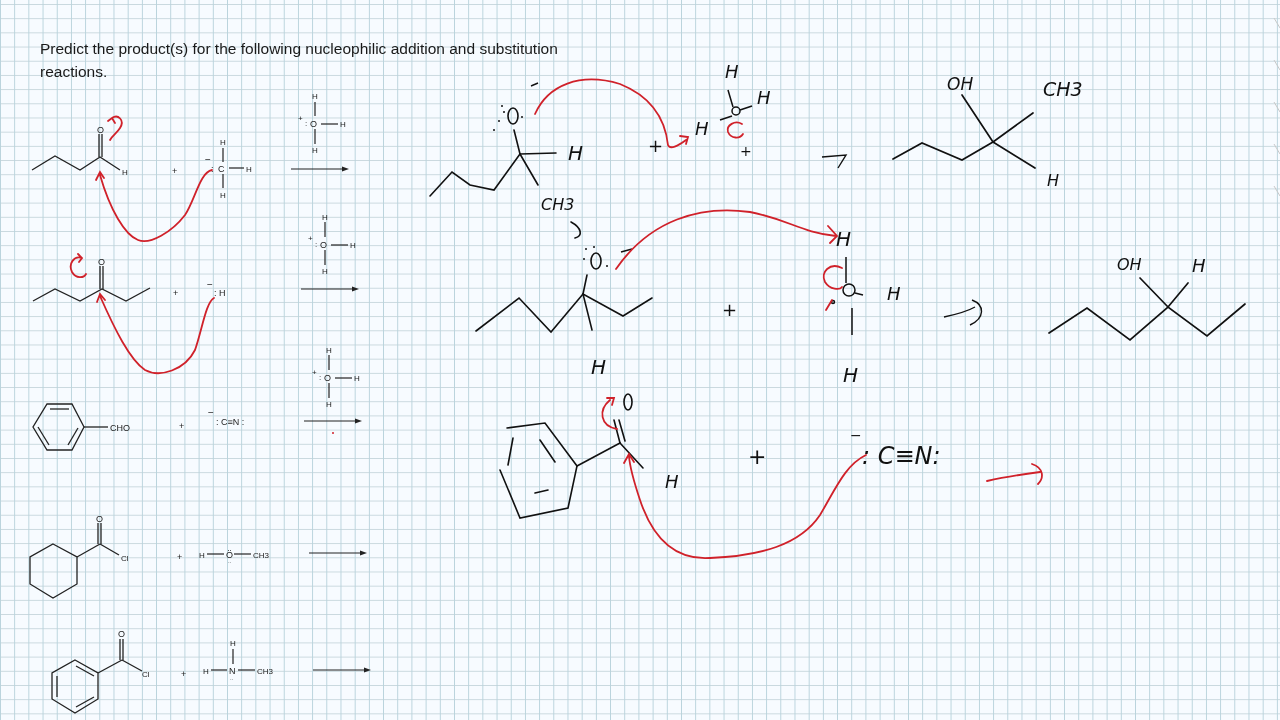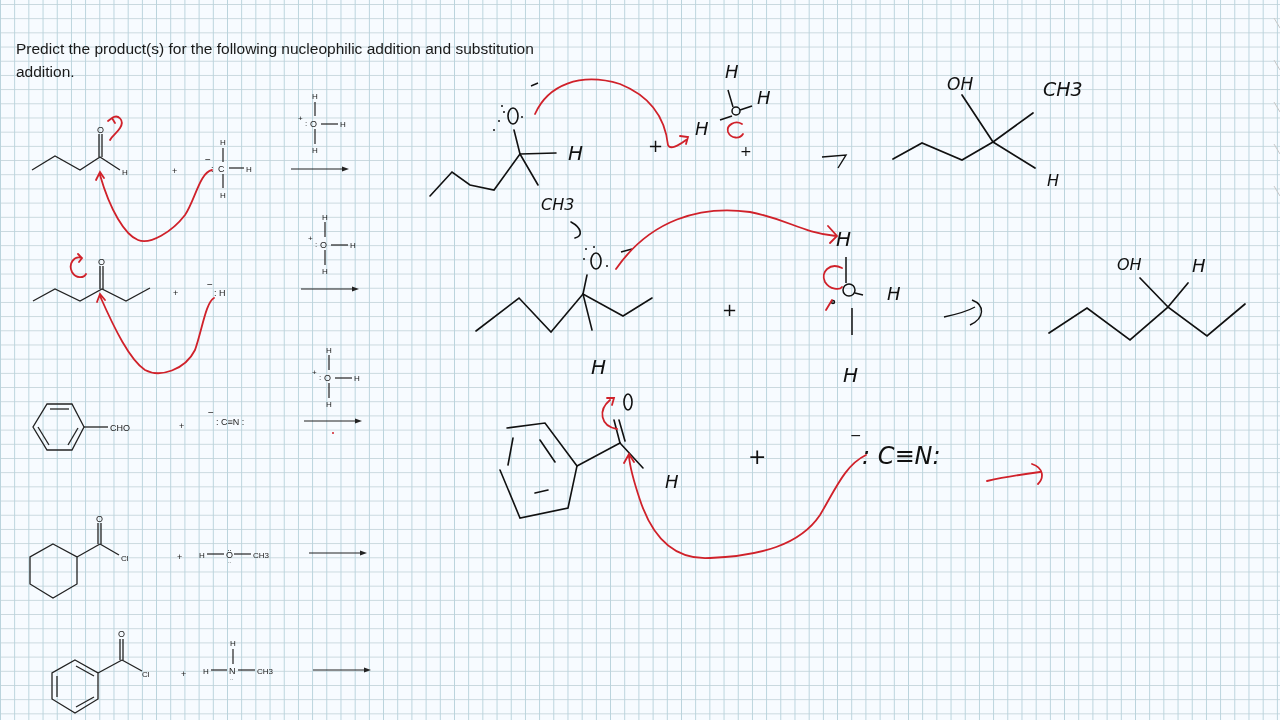--- a/index.html
+++ b/index.html
@@ -7,33 +7,33 @@
     width:1280px; height:720px; overflow:hidden; position:relative;
     background-color:#f7fbff;
     background-image:
       linear-gradient(to right, #b9d3dc 1px, transparent 1px),
       linear-gradient(to bottom, #c9d8de 1px, transparent 1px);
     background-size:14.2px 14.2px;
     background-position:0 4px;
     font-family:"Liberation Sans", sans-serif;
   }
   .prompt {
-    position:absolute; left:16px; top:37px; width:620px;
+    position:absolute; left:40px; top:37px; width:620px;
     font-family:"Liberation Sans", sans-serif; font-size:15.5px; line-height:23px; color:#1a1a1a;
   }
   svg.layer { position:absolute; left:0; top:0; }
   .chem { font-family:"Liberation Sans", sans-serif; fill:#222; }
   .hand { font-family:"DejaVu Sans", sans-serif; fill:#111; font-style:italic; }
 </style>
 </head>
 <body>
 
 <div class="prompt">
   <div>Predict the product(s) for the following nucleophilic addition and substitution</div>
-  <div>addition.</div>
+  <div>reactions.</div>
 </div>
 
 <svg class="layer" width="1280" height="720" viewBox="0 0 1280 720">
 
   <g stroke="#222" stroke-width="1.3" fill="none">
 
     <polyline points="32,170 55,156 80,170 100,157 120,170"></polyline>
     <line x1="99" y1="157" x2="99" y2="134"></line>
       <line x1="102" y1="157" x2="102" y2="134"></line>
   </g>

